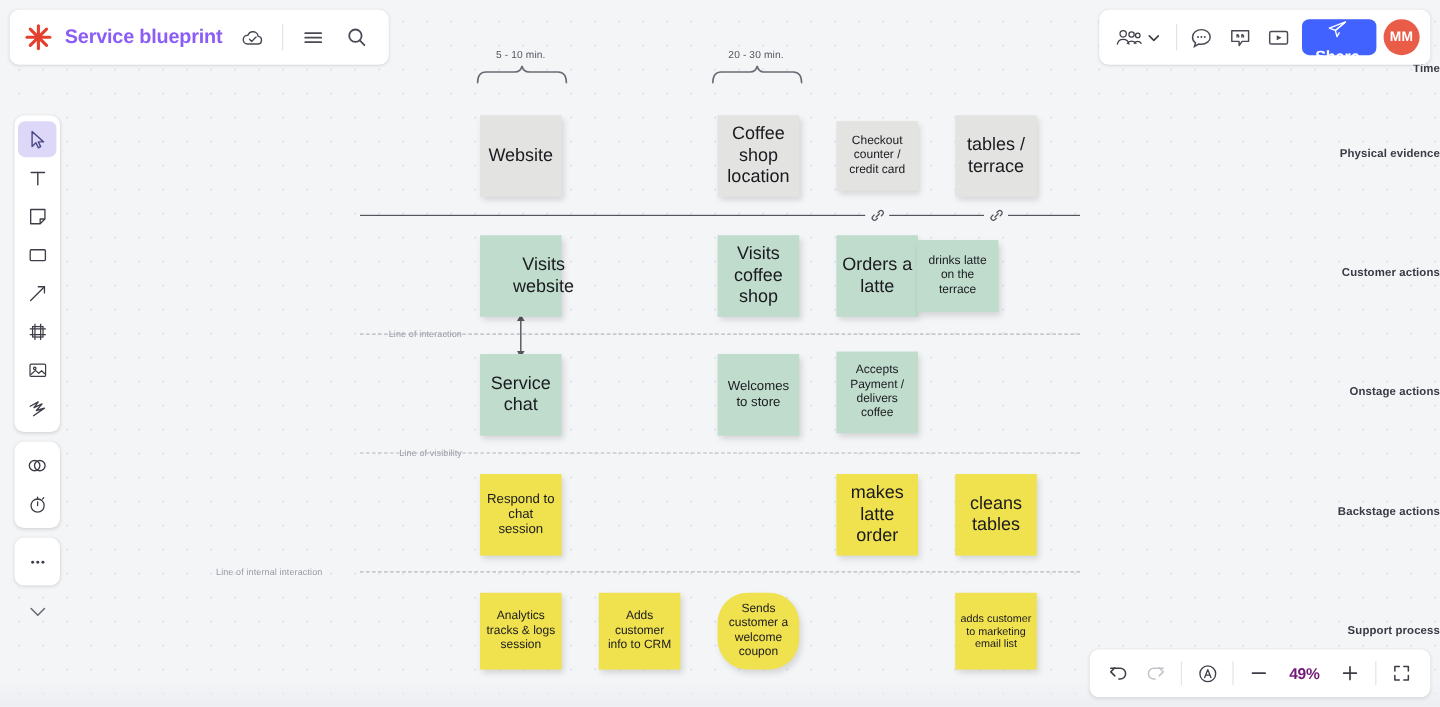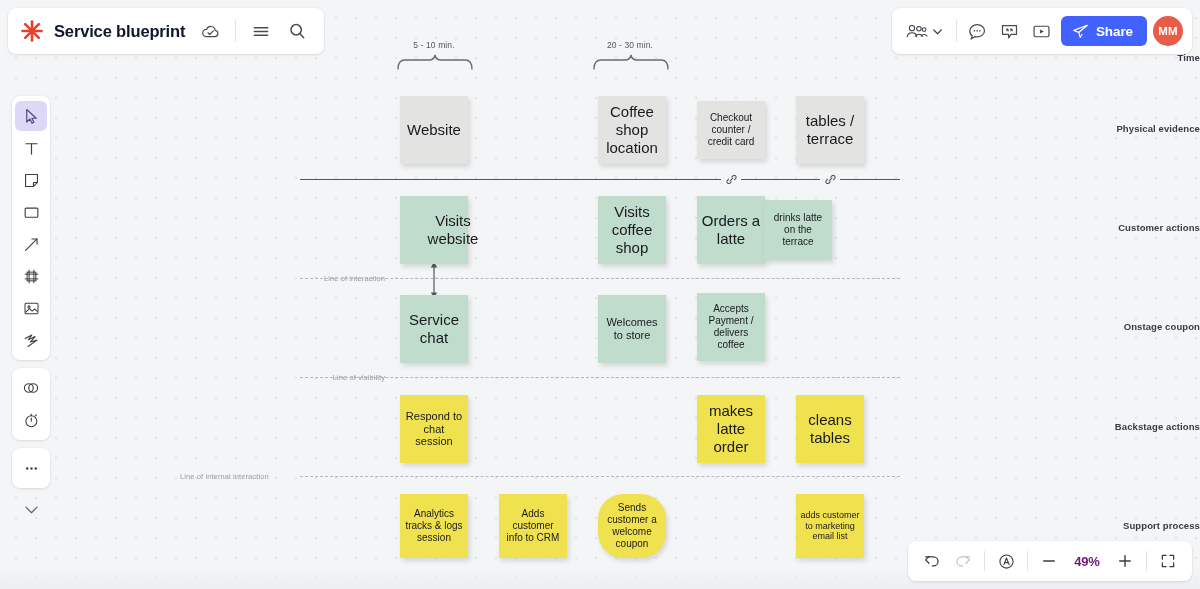--- a/index.html
+++ b/index.html
@@ -29,41 +29,41 @@
   #topbar-left {
     position:absolute; top:8px; left:8px; height:46px;
     background:#fff; border-radius:8px;
     box-shadow:0 1px 3px rgba(0,0,0,.10), 0 0 0 .5px rgba(0,0,0,.03);
     display:flex; align-items:center; padding:0 14px 0 12px; gap:10px;
     z-index:30;
   }
   .logo-star { width:24px; height:24px; position:relative; flex:none; }
   .logo-star svg { display:block; }
   #board-title {
-    font-size:16.5px; font-weight:bold; color:#0f172a; letter-spacing:-.15px;
+    font-size:16.5px; font-weight:bold; color:#8b5cf6; letter-spacing:-.15px;
     white-space:nowrap; margin-right:2px;
   }
   .tb-icon {
     width:26px; height:26px; display:flex; align-items:center; justify-content:center;
     color:#4a4a55; border-radius:5px; cursor:pointer; flex:none;
   }
   .tb-sep { width:1px; height:22px; background:#e2e2e8; margin:0 2px; }
 
   #topbar-right {
     position:absolute; top:8px; right:8px; height:46px;
     background:#fff; border-radius:8px;
     box-shadow:0 1px 3px rgba(0,0,0,.10), 0 0 0 .5px rgba(0,0,0,.03);
     display:flex; align-items:center; padding:0 9px; gap:6px;
     z-index:30;
   }
   #share-btn {
     display:flex; align-items:center; gap:7px;
     background:#4262ff; color:#fff; border:none; border-radius:6px;
     height:30px; padding:0 14px 0 11px; font-size:13.5px; font-weight:bold;
-    font-family:inherit; cursor:pointer; letter-spacing:-.1px;
+    font-family:inherit; cursor:pointer; letter-spacing:-.1px;flex-direction:column;
   }
   #avatar {
     width:30px; height:30px; border-radius:50%;
     background:#e85c48; color:#fff; font-size:11.5px; font-weight:bold;
     display:flex; align-items:center; justify-content:center; cursor:pointer;
     flex:none; letter-spacing:.2px;
   }
   .collab-group { display:flex; align-items:center; gap:3px; padding:0 4px; cursor:pointer; border-radius:5px;}
 
   
@@ -149,21 +149,21 @@
 </head>
 <body>
 
 <div id="canvas">
 
   <div id="blueprint">
 
     <div class="row-label" style="top:52px;  width:380px;"><span>Time</span></div>
     <div class="row-label" style="top:123px; width:380px;"><span>Physical evidence</span></div>
     <div class="row-label" style="top:222px; width:380px;"><span>Customer actions</span></div>
-    <div class="row-label" style="top:321px; width:380px;"><span>Onstage coupon</span></div>
+    <div class="row-label" style="top:321px; width:380px;"><span>Onstage actions</span></div>
     <div class="row-label" style="top:520px; width:380px;"><span>Support process</span></div>
     <div class="row-label" style="top:421px; width:380px;"><span>Backstage actions</span></div>
 
     <div class="line-label" style="top:274px; left:200px; width:185px; text-align:right;"><span>Line of interaction</span></div>
     <div class="line-label" style="top:373px; left:200px; width:185px; text-align:right;"><span>Line of visibility</span></div>
     <div class="line-label" style="top:472px; left:180px; width:205px; text-align:left;"><span>Line of internal interaction</span></div>
 
     <div class="time-label" style="top:40px; left:399px; width:70px;"><span>5 - 10 min.</span></div>
     <div class="time-label" style="top:40px; left:594px; width:72px;"><span>20 - 30 min.</span></div>
 

